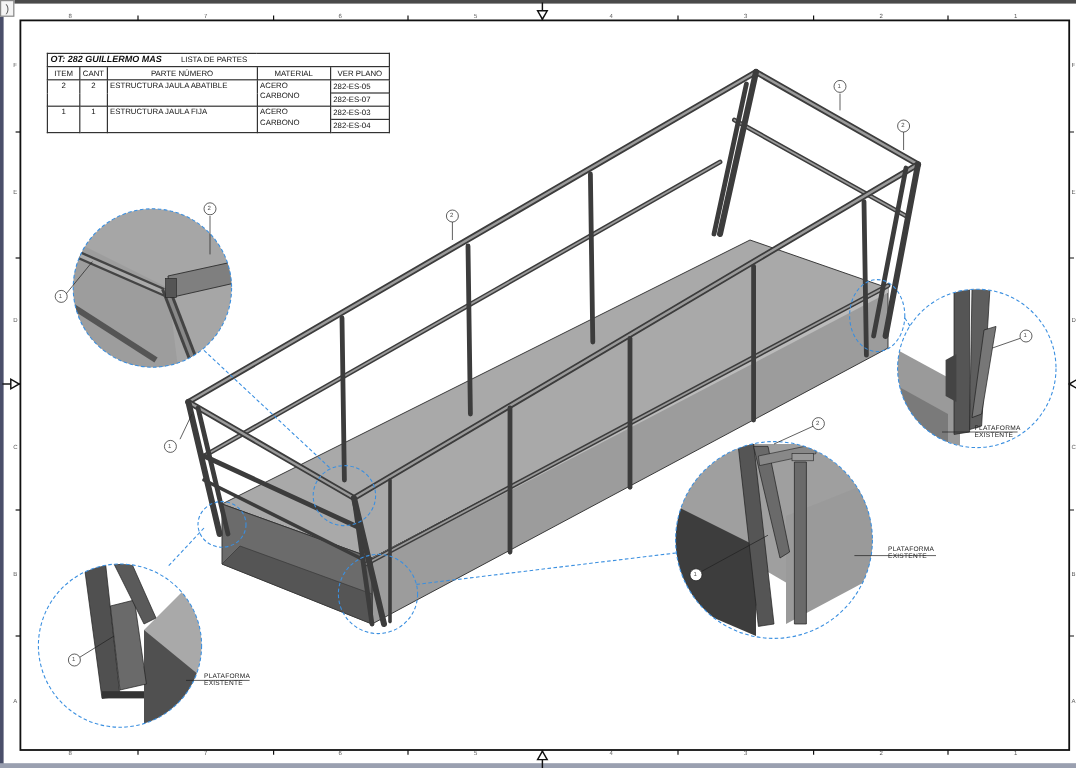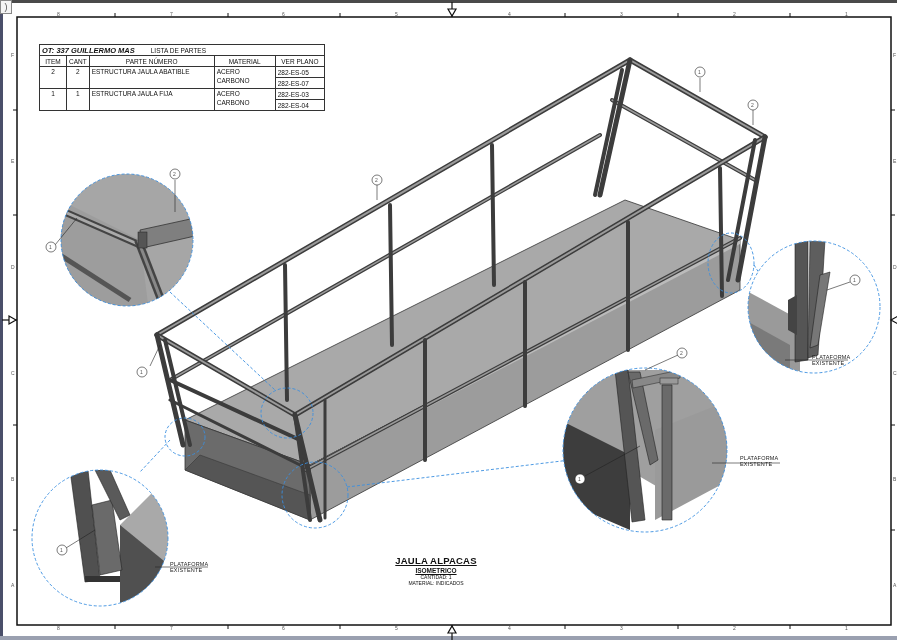--- a/index.html
+++ b/index.html
@@ -274,21 +274,21 @@
   <span class="zone" style="left:893px;top:158px;">E</span>
   <span class="zone" style="left:893px;top:264px;">D</span>
   <span class="zone" style="left:893px;top:370px;">C</span>
   <span class="zone" style="left:893px;top:476px;">B</span>
   <span class="zone" style="left:893px;top:582px;">A</span>
 
   <table class="parts-table">
     <tbody>
         <tr class="title-row">
       <td colspan="5">
-        <span class="ot">OT: 337 GUILLERMO MAS</span>
+        <span class="ot">OT: 282 GUILLERMO MAS</span>
         <span class="lista">LISTA DE PARTES</span>
       </td>
     </tr>
     <tr>
       <th style="width:22px">ITEM</th>
       <th style="width:14px">CANT</th>
       <th style="width:120px">PARTE NÚMERO</th>
       <th style="width:56px">MATERIAL</th>
       <th>VER PLANO</th>
     </tr>
@@ -321,19 +321,13 @@
   </div>
   <div class="label" style="left:740px;top:455px;">
     <span style="display:block">PLATAFORMA</span>
     <span style="display:block">EXISTENTE</span>
   </div>
   <div class="label" style="left:812px;top:354px;">
     <span style="display:block">PLATAFORMA</span>
     <span style="display:block">EXISTENTE</span>
   </div>
 
-  <div class="title-block">
-    <span class="title-main">JAULA ALPACAS</span>
-    <span class="title-sub">ISOMETRICO</span>
-    <span class="title-small">CANTIDAD: 1</span>
-    <span class="title-small">MATERIAL: INDICADOS</span>
-  </div>
 </div>
 
 </body></html>

